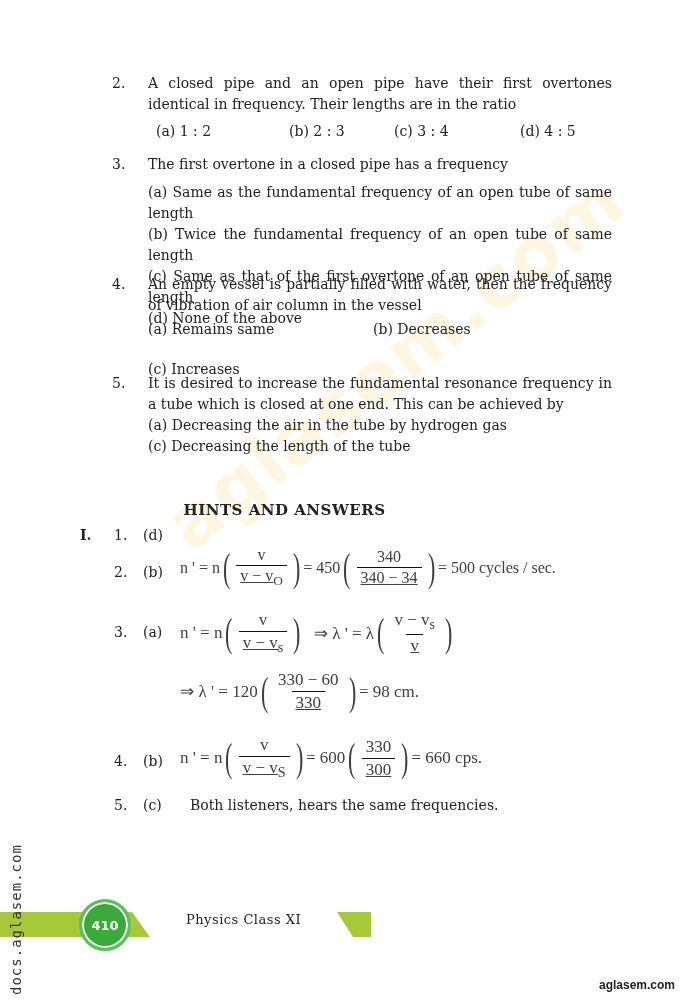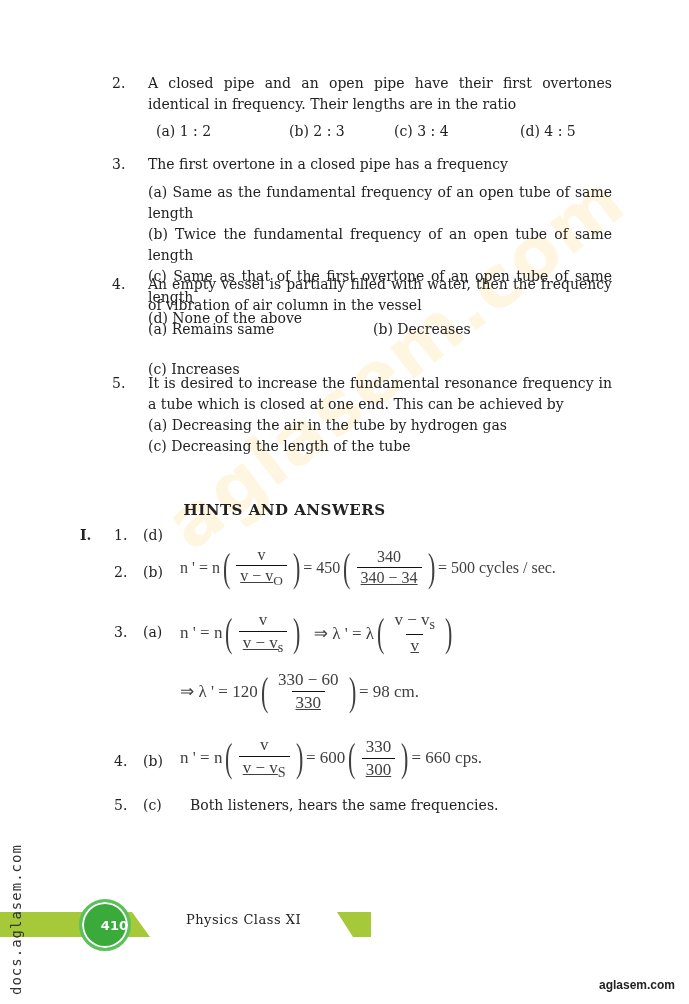--- a/index.html
+++ b/index.html
@@ -26,21 +26,21 @@
   .math { position:absolute; font-family:"Liberation Serif", serif; font-size:16px; color:#404040;
           display:flex; align-items:center; white-space:nowrap; }
   .frac { display:inline-flex; flex-direction:column; align-items:center; margin:0 3px; }
   .frac .top { padding:0 4px 1px; }
   .frac .bot { border-top:1px solid #111; padding:1px 4px 0;text-decoration:underline; }
   .paren { font-size:40px; font-weight:100; line-height:1; transform:scaleX(0.55); display:inline-block; }
   .footer-band { position:absolute; left:0; top:912px; width:150px; height:25px; background:#a6c93a;
                  clip-path:polygon(0 0, 132px 0, 150px 25px, 0 25px); }
   .page-circle { position:absolute; left:79px; top:899px; width:46px; height:46px; border-radius:50%;
                  background:#3aaa3a; border:3px solid #5bc25b; box-shadow:0 0 0 2px #fff inset;
-                 display:flex; align-items:center; justify-content:flex-end; color:#fff;
+                 display:flex; align-items:center; justify-content:center; color:#fff;
                  font-weight:bold; font-size:13px; font-family:"DejaVu Sans", sans-serif; }
   .footer-title { position:absolute; left:186px; top:912px; font-size:13px; letter-spacing:0.5px; }
   .footer-flag { position:absolute; left:337px; top:912px; width:34px; height:25px; background:#a6c93a;
                  clip-path:polygon(0 0, 100% 0, 100% 100%, 16px 100%); }
   .side-url { position:absolute; left:8px; top:995px; transform:rotate(-90deg); transform-origin:left top;
               font-family:"DejaVu Sans Mono", monospace; font-size:14px; color:#333; letter-spacing:1px; white-space:nowrap; }
   .brand-url { position:absolute; right:14px; top:978px; font-family:"Liberation Sans", sans-serif;
                font-weight:bold; font-size:12px; color:#222; }
 </style>
 </head>

